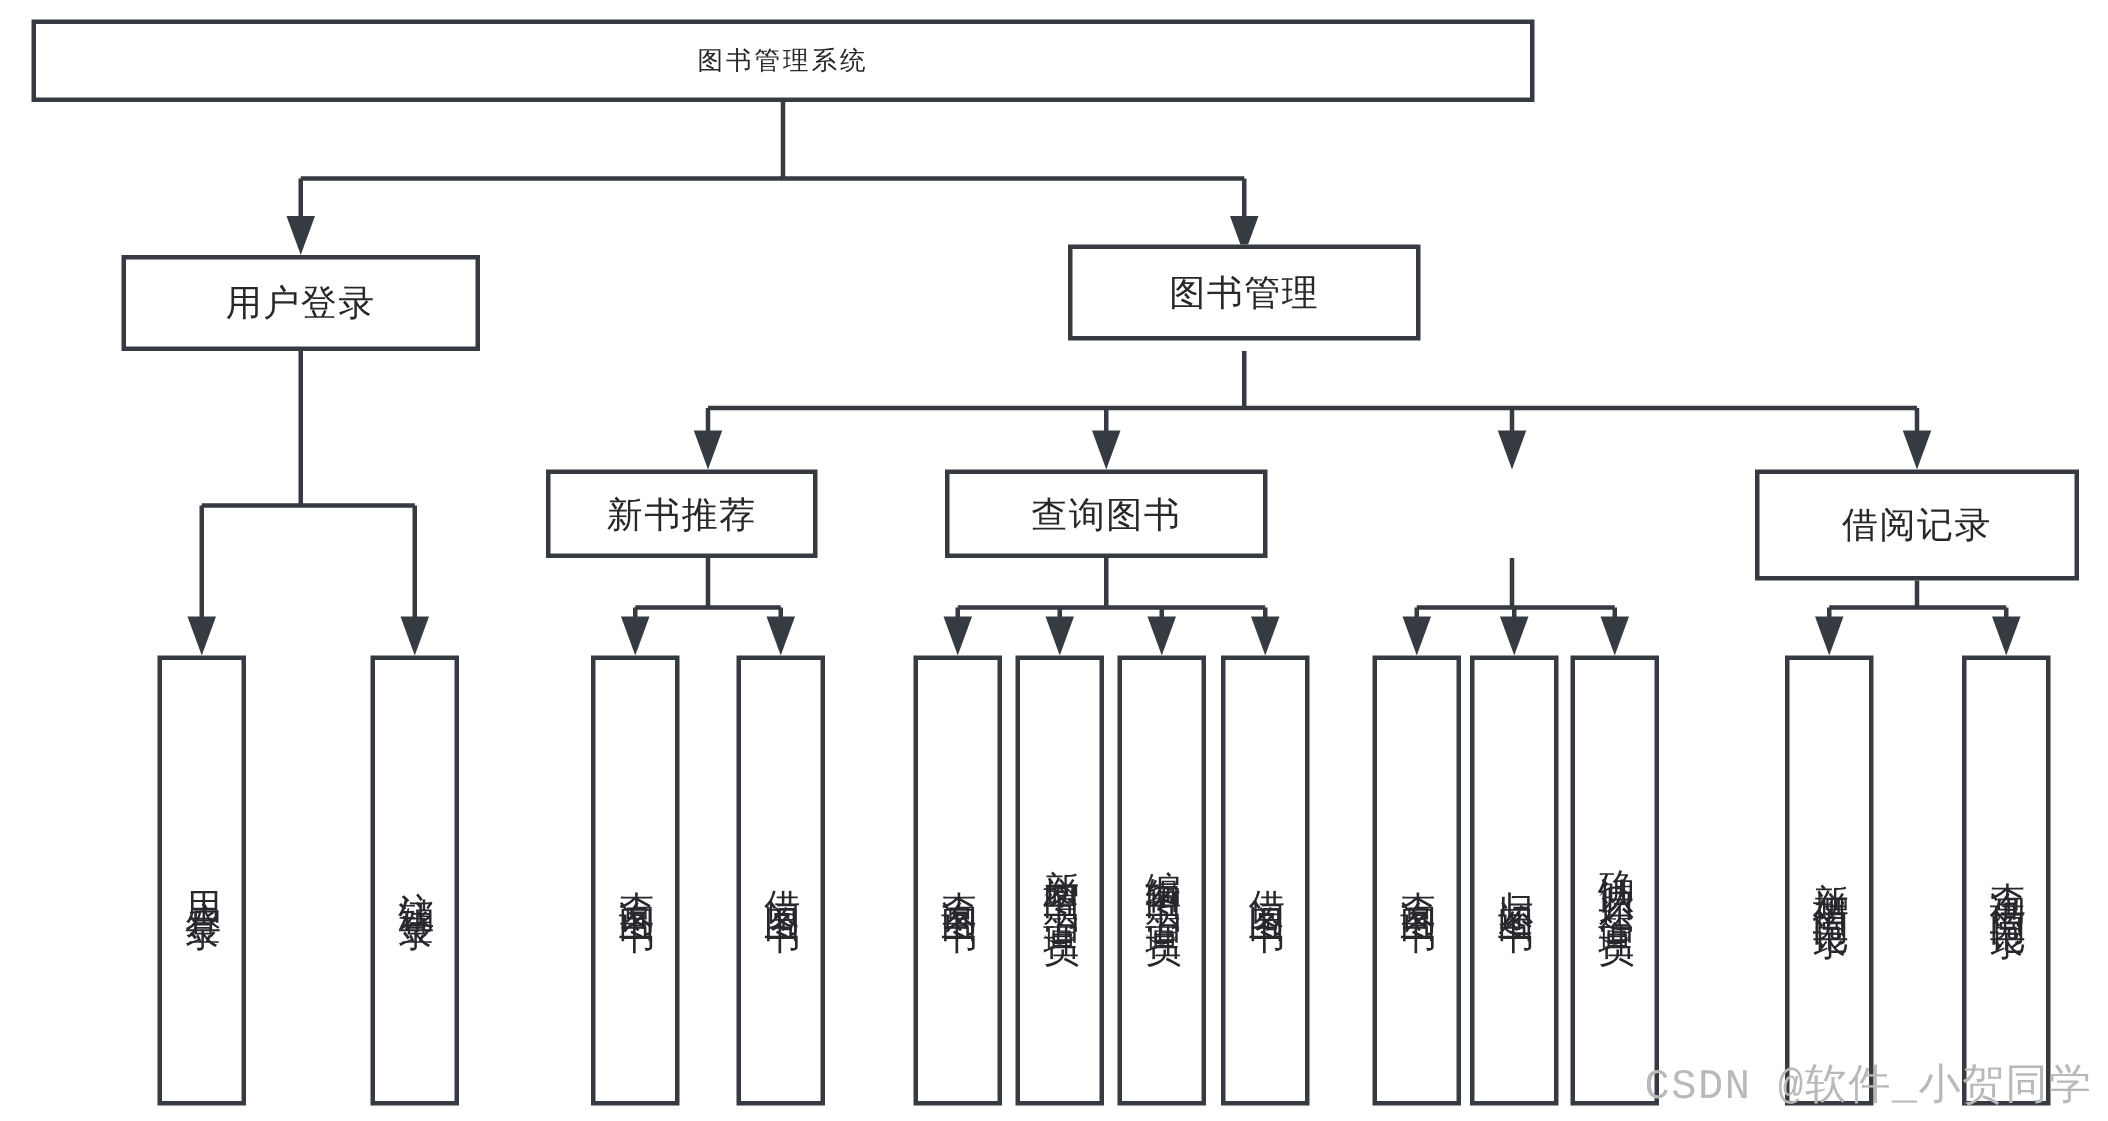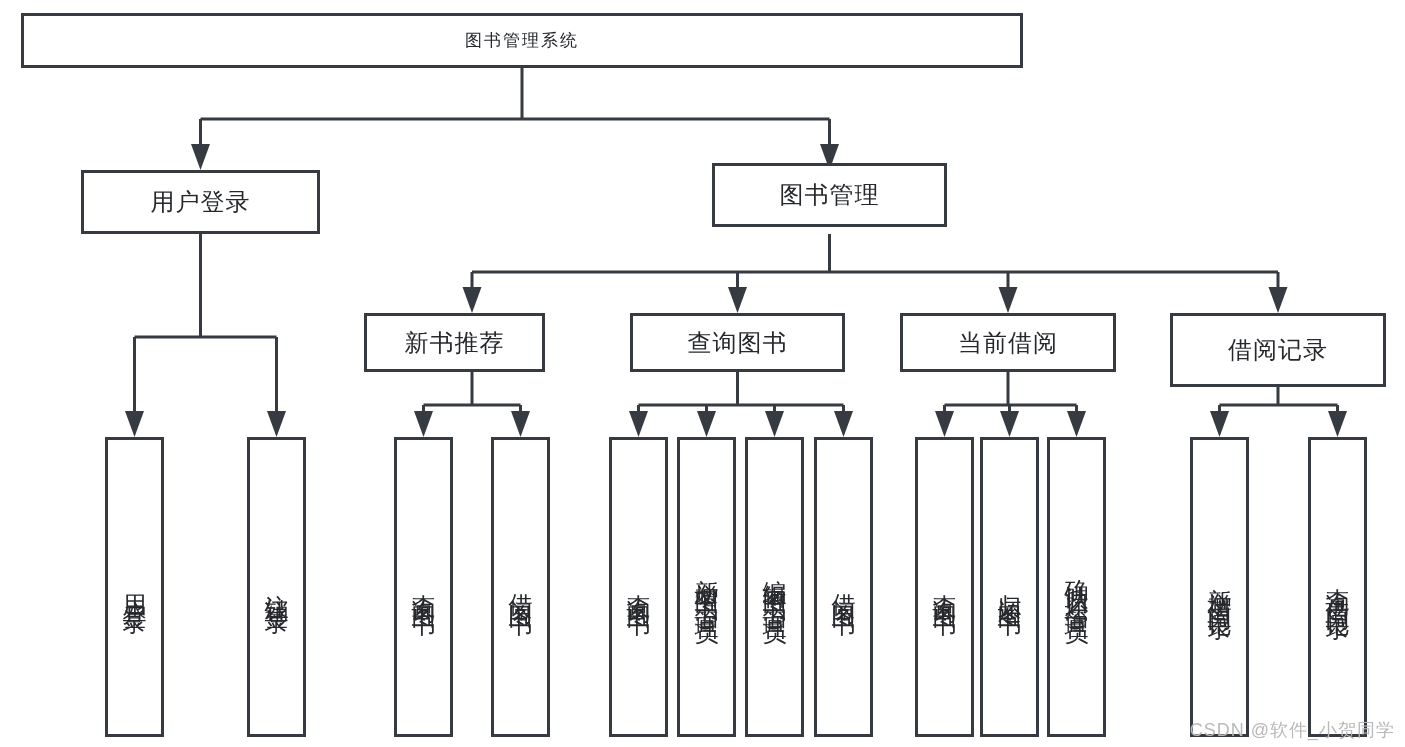--- a/index.html
+++ b/index.html
@@ -14,21 +14,21 @@
     color:#26282c;
   }
   .box.h{font-size:24px;letter-spacing:1px;}
   .box.root{font-size:17px;letter-spacing:2px;}
   .vtext{
     writing-mode:vertical-rl;text-orientation:mixed;
     font-size:24px;letter-spacing:6px;line-height:1;color:#26282c;
   }
   .watermark{
     position:absolute;right:10px;bottom:5px;
-    font-size:18px;color:#b9b9b9;letter-spacing:1px;white-space:nowrap;
+    font-size:28px;color:#b9b9b9;letter-spacing:1px;white-space:nowrap;font-family:Liberation Mono, monospace;
   }
 </style>
 </head>
 <body>
 
 <div id="stage">
 
   <svg class="connectors" viewBox="0 0 1405 747" xmlns="http://www.w3.org/2000/svg">
     <path fill="none" stroke="#363b42" stroke-width="3" d="
       M522 68 V119 M200.5 119 H829.5 M200.5 119 V146 M829.5 119 V146
@@ -61,21 +61,20 @@
     </g>
   </svg>
 
   <div class="box h root" style="left:21px;top:13px;width:1002px;height:55px">图书管理系统</div>
 
   <div class="box h" style="left:81px;top:170px;width:239px;height:64px">用户登录</div>
   <div class="box h" style="left:712px;top:163px;width:235px;height:64px">图书管理</div>
 
   <div class="box h" style="left:364px;top:313px;width:181px;height:59px">新书推荐</div>
   <div class="box h" style="left:630px;top:313px;width:215px;height:59px">查询图书</div>
-  <div class="box h" style="left:900px;top:313px;width:216px;height:59px">当前借阅</div>
   <div class="box h" style="left:1170px;top:313px;width:216px;height:74px">借阅记录</div>
 
   <div class="box v" style="left:105px;top:437px;width:59px;height:300px">
     <span class="vtext">用户登录</span>
   </div>
   <div class="box v" style="left:247px;top:437px;width:59px;height:300px">
     <span class="vtext">注销登录</span>
   </div>
 
   <div class="box v" style="left:394px;top:437px;width:59px;height:300px">

